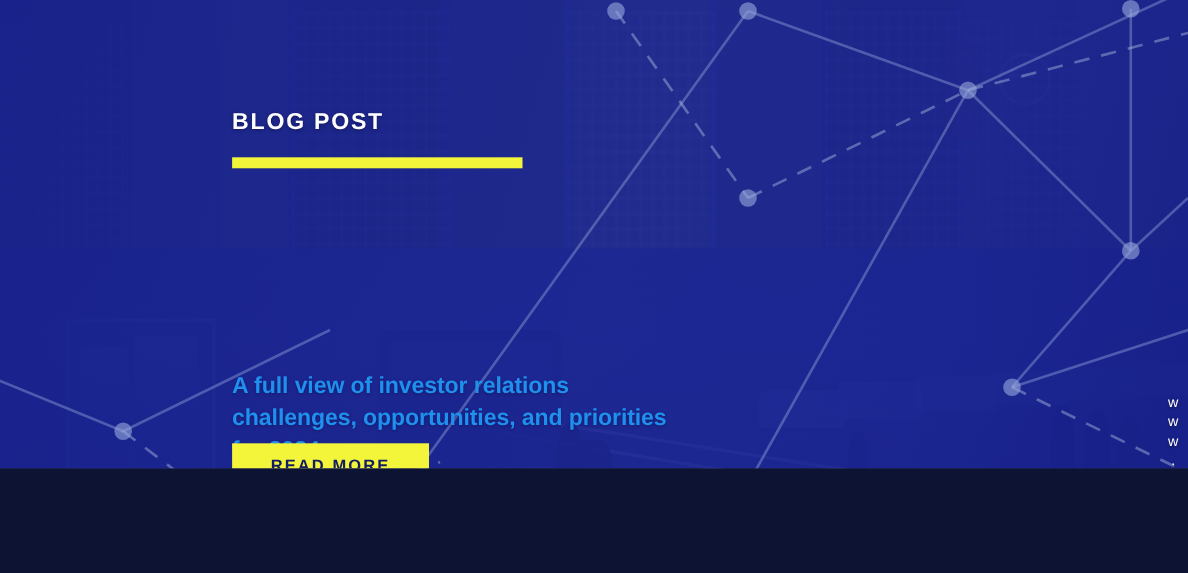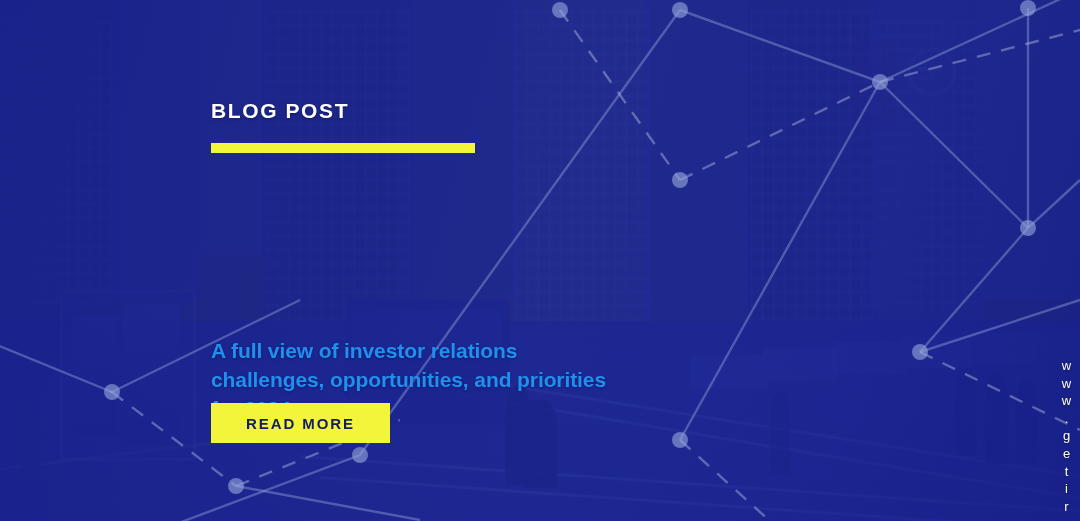--- a/index.html
+++ b/index.html
@@ -3,21 +3,21 @@
 <meta charset="utf-8">
 <style>
   html, body {
     margin: 0;
     padding: 0;
     background: #0d1333;
   }
   #banner {
     position: relative;
     width: 1080px;
-    height: 521px;
+    height: 426px;
     overflow: hidden;
     background: #404040;
     font-family: "Liberation Sans", sans-serif;
     user-select: none;
   }
 
   
   .photo-layer {
     position: absolute;
     inset: 0;

